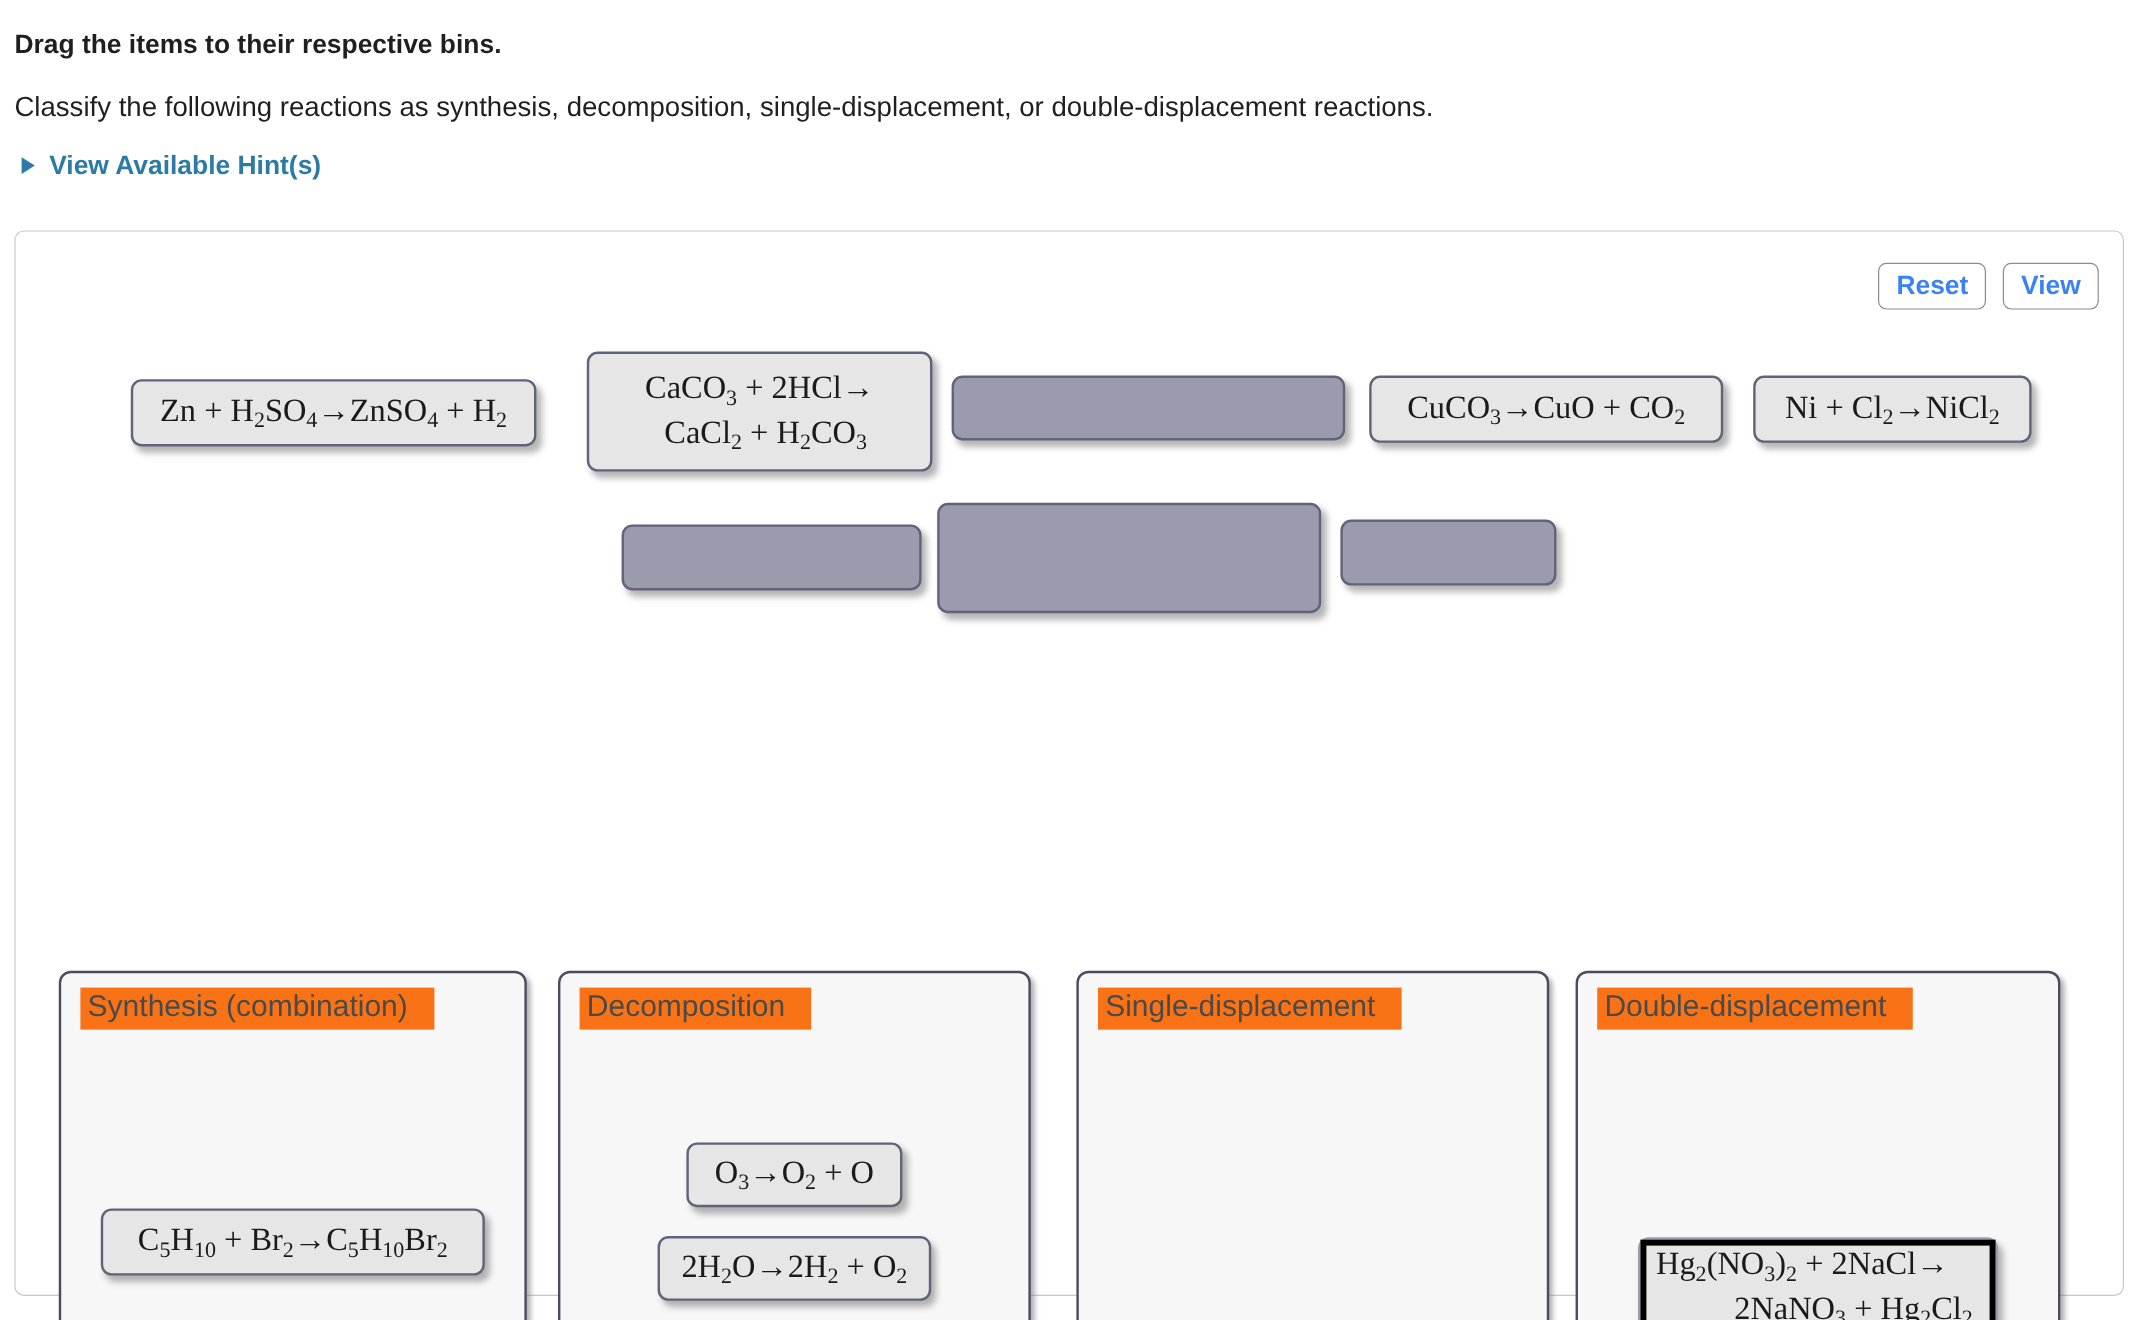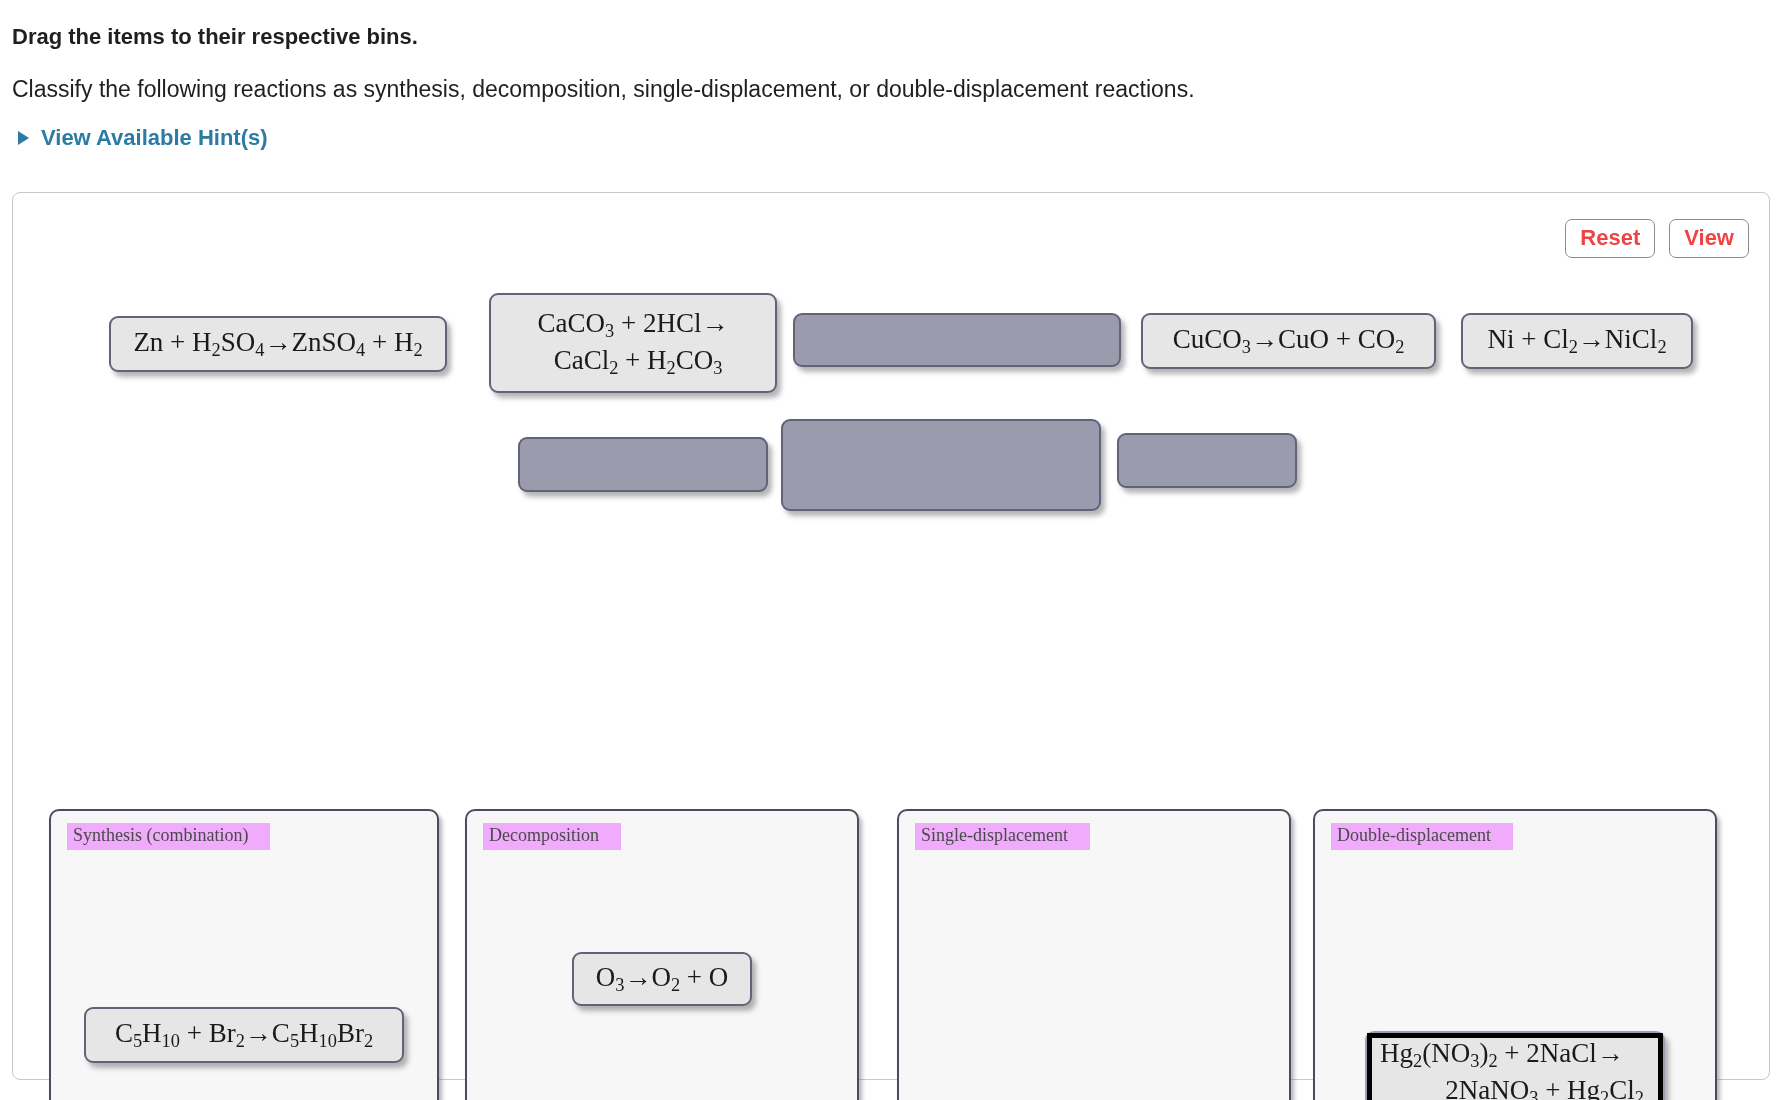--- a/index.html
+++ b/index.html
@@ -75,21 +75,21 @@
     display: flex;
     gap: 14px;
   }
   .tool-btn {
     border: 1px solid #8c8c8c;
     border-radius: 7px;
     background: #ffffff;
     font-family: "Liberation Sans", sans-serif;
     font-weight: bold;
     font-size: 22px;
-    color: #ef4444;
+    color: #3b82f6;
     padding: 6px 14px 8px 14px;
     line-height: 1.05;
     cursor: pointer;
   }
 
   
   .tile {
     position: absolute;
     box-sizing: border-box;
     border: 2px solid #62627a;
@@ -158,26 +158,26 @@
     border-radius: 10px;
     background: #f7f7f7;
     top: 616px;
     height: 430px;
     box-shadow: 3px 4px 4px rgba(120,120,130,0.55);
   }
   .bin-label {
     position: absolute;
     left: 16px;
     top: 12px;
-    font-size: 18px;
+    font-size: 25px;
     color: #4a4a4a;
-    background: #f0abfc;
+    background: #f97316;
     padding: 2px 22px 4px 6px;
     white-space: nowrap;
-    font-family: Liberation Serif, serif;
+    font-family: Liberation Sans, sans-serif;
   }
   .bin-body {
     position: absolute;
     left: 0;
     right: 0;
     top: 54px;
     bottom: 0;
   }
   .bin .tile {
     position: relative;
@@ -233,20 +233,23 @@
             <span>C<sub>5</sub>H<sub>10</sub> + Br<sub>2</sub>→C<sub>5</sub>H<sub>10</sub>Br<sub>2</sub></span>
           </div>
         </div>
       </div>
       <div class="bin" style="left: 452px; width: 394px;">
         <div class="bin-label">Decomposition</div>
         <div class="bin-body">
           <div class="tile" style="width: 180px; height: 54px; margin-top: 87px;">
             <span>O<sub>3</sub>→O<sub>2</sub> + O</span>
           </div>
+          <div class="tile" style="width: 228px; height: 54px; margin-top: 24px;">
+            <span>2H<sub>2</sub>O→2H<sub>2</sub> + O<sub>2</sub></span>
+          </div>
         </div>
       </div>
       <div class="bin" style="left: 884px; width: 394px;">
         <div class="bin-label">Single-displacement</div>
         <div class="bin-body"></div>
       </div>
       <div class="bin" style="left: 1300px; width: 404px;">
         <div class="bin-label">Double-displacement</div>
         <div class="bin-body">
           <div class="tile two-line selected" style="width: 300px; height: 84px; margin-top: 166px;">

